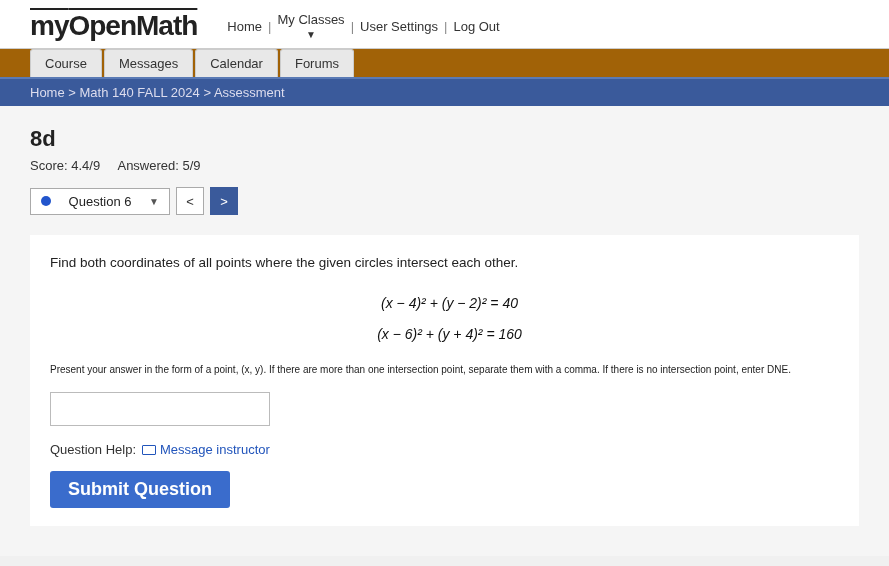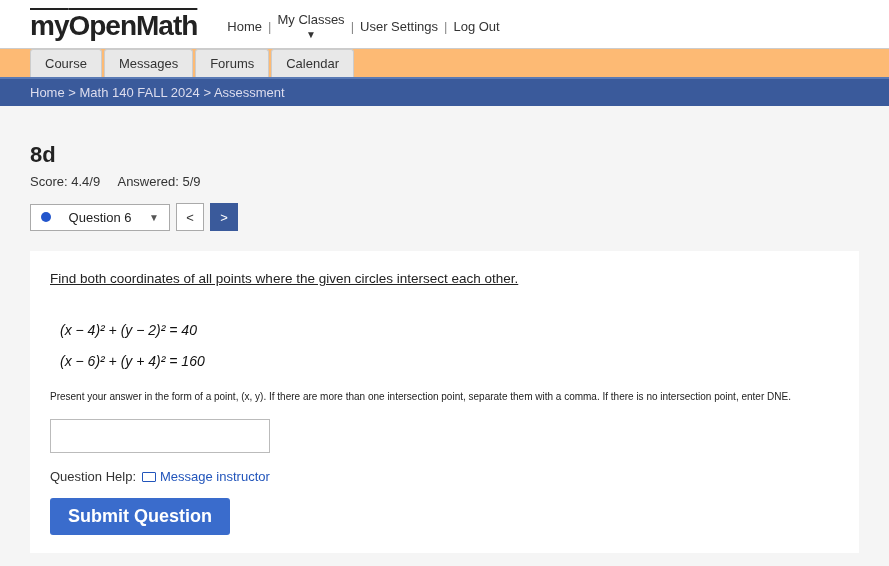--- a/index.html
+++ b/index.html
@@ -55,21 +55,21 @@
       flex-direction: column;
     }
     .nav-links .dropdown-arrow {
       font-size: 10px;
     }
 
     
     .tab-nav {
       display: flex;
       align-items: flex-end;
-      background: #fdba74;
+      background: #a16207;
       padding: 0 30px;
       border-bottom: 2px solid #5a7ab5;
     }
     .tab-nav .tab {
       padding: 6px 14px;
       font-size: 13px;
       cursor: pointer;
       border: 1px solid #ccc;
       border-bottom: none;
       background: #e8e8e8;
@@ -95,21 +95,20 @@
     .main-content {
       background: #f5f5f5;
       padding: 20px 30px;
       min-height: 400px;
     }
 
     .assessment-title {
       font-size: 22px;
       font-weight: bold;
       margin-bottom: 6px;
-      margin-top: 16px;
     }
     .score-line {
       font-size: 13px;
       color: #333;
       margin-bottom: 14px;
     }
 
     
     .question-selector-row {
       display: flex;
@@ -160,32 +159,32 @@
 
     
     .question-body {
       background: #fff;
       border: none;
       padding: 18px 20px;
       margin-bottom: 10px;
     }
     .question-text {
       font-size: 13.5px;
-      margin-bottom: 29px;
+      margin-bottom: 18px;
       color: #222;
       line-height: 1.5;
-      text-decoration: underline;
     }
     .math-block {
       font-style: italic;
       font-size: 14px;
       margin-bottom: 6px;
       color: #111;
       line-height: 1.8;
       padding-left: 10px;
+      text-align: center;
     }
     .instruction-text {
       font-size: 10px;
       margin: 14px 0;
       color: #222;
       line-height: 1.6;
     }
 
     .answer-input {
       border: 1px solid #bbb;
@@ -254,22 +253,22 @@
       <a>User Settings</a>
       <span class="separator">|</span>
       <a>Log Out</a>
     </div>
   </div>
 </div>
 
 <div class="tab-nav">
   <div class="tab">Course</div>
   <div class="tab">Messages</div>
+  <div class="tab">Calendar</div>
   <div class="tab">Forums</div>
-  <div class="tab">Calendar</div>
 </div>
 
 <div class="breadcrumb-bar">
   <span>Home</span>
   <span> &gt; </span>
   <span>Math 140 FALL 2024</span>
   <span> &gt; </span>
   <span>Assessment</span>
 </div>
 

